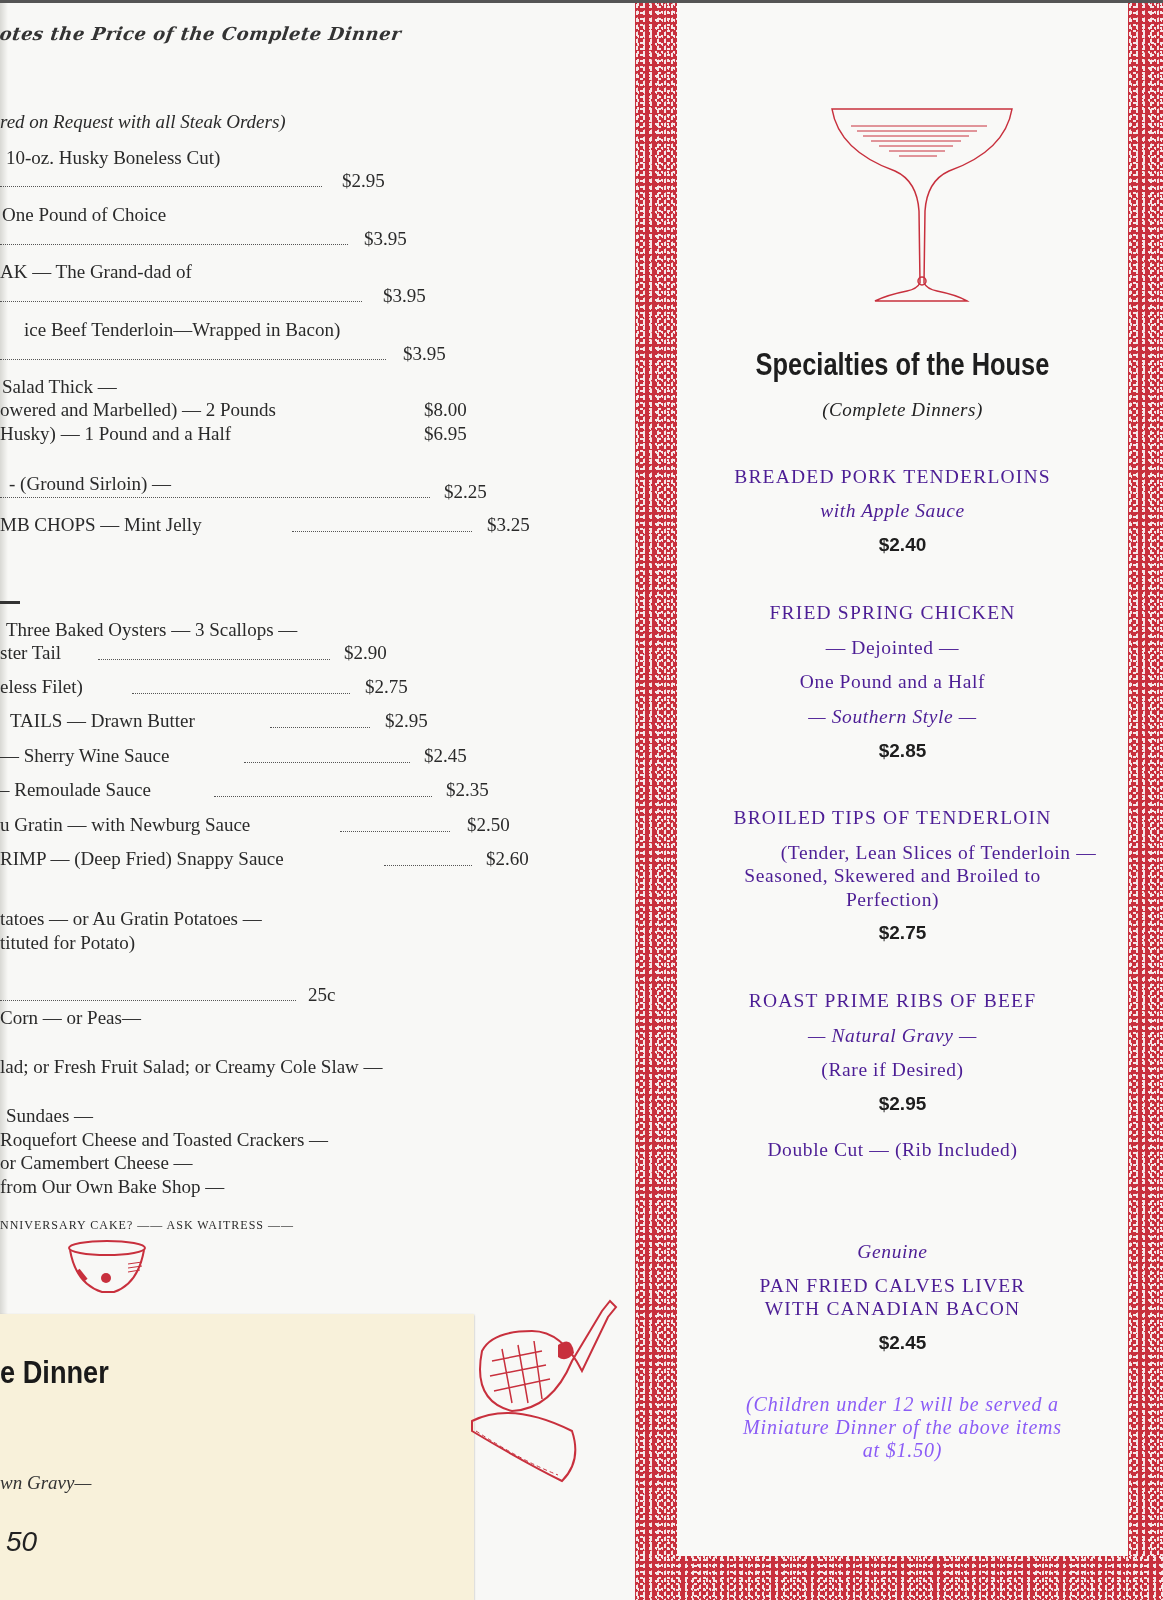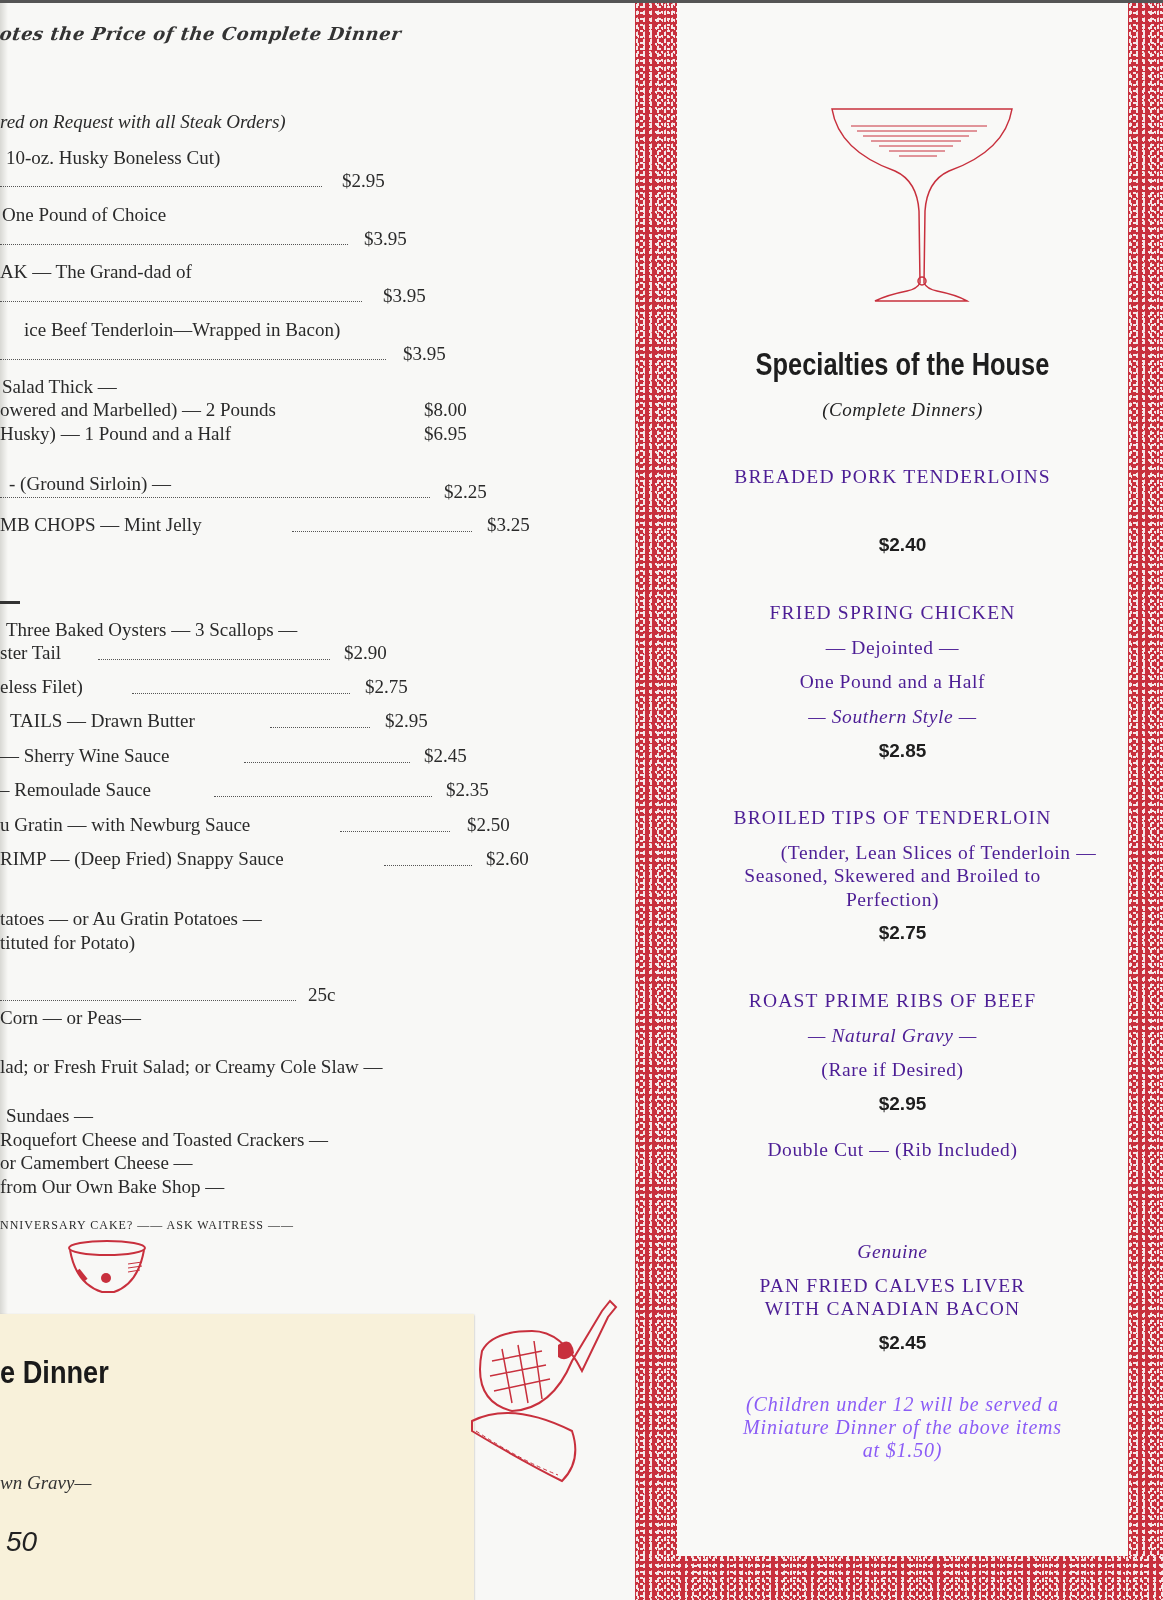--- a/index.html
+++ b/index.html
@@ -170,20 +170,21 @@
       <line x1="52" y1="45" x2="126" y2="45" stroke="#c8303d" stroke-width="1"></line>
       <line x1="62" y1="50" x2="118" y2="50" stroke="#c8303d" stroke-width="1"></line>
       <line x1="72" y1="55" x2="110" y2="55" stroke="#c8303d" stroke-width="1"></line>
       <circle cx="95" cy="180" r="4" fill="none" stroke="#c8303d" stroke-width="1.5"></circle>
     </svg>
 
     <div class="panel-title">Specialties of the House</div>
     <div class="panel-sub">(Complete Dinners)</div>
 
     <div class="p-line caps" style="top:462px;">BREADED PORK TENDERLOINS</div>
+    <div class="p-line it" style="top:496px;">with Apple Sauce</div>
     <div class="p-price" style="top:531px;">$2.40</div>
 
     <div class="p-line caps" style="top:598px;">FRIED SPRING CHICKEN</div>
     <div class="p-line" style="top:633px;">— Dejointed —</div>
     <div class="p-line" style="top:667px;">One Pound and a Half</div>
     <div class="p-line it" style="top:702px;">— Southern Style —</div>
     <div class="p-price" style="top:737px;">$2.85</div>
 
     <div class="p-line caps" style="top:803px;">BROILED TIPS OF TENDERLOIN</div>
     <div class="p-line" style="top:838px;margin-left:46px;">(Tender, Lean Slices of Tenderloin —</div>

